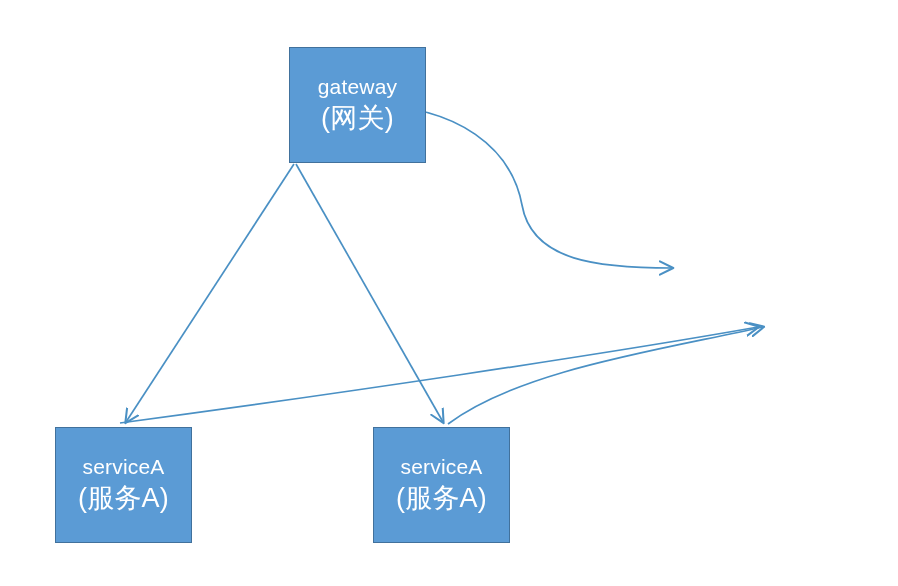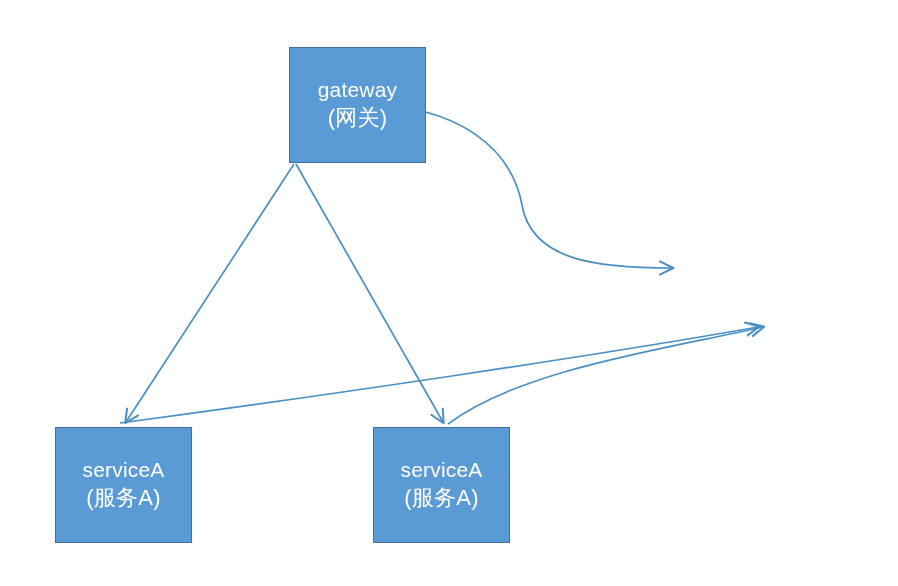--- a/index.html
+++ b/index.html
@@ -39,21 +39,21 @@
     color: #FFFFFF;
     line-height: 1.28;
     text-align: center;
     z-index: 2;
   }
   .node .line1 {
     font-size: 21px;
     letter-spacing: 0.2px;
   }
   .node .line2 {
-    font-size: 22px;
+    font-size: 27px;
     letter-spacing: 0.2px;
   }
   .node.rounded {
     border-radius: 18px;
   }
   #node-gateway  { left: 241px; top: 47px;  width: 137px; height: 116px; margin-left: 48px; }
   #node-nacos    { left: 676px; top: 210px; width: 172px; height: 112px; }
   #node-service-left  { left: 55px;  top: 427px; width: 137px; height: 116px; }
   #node-service-right { left: 373px; top: 427px; width: 137px; height: 116px; }
 </style>

